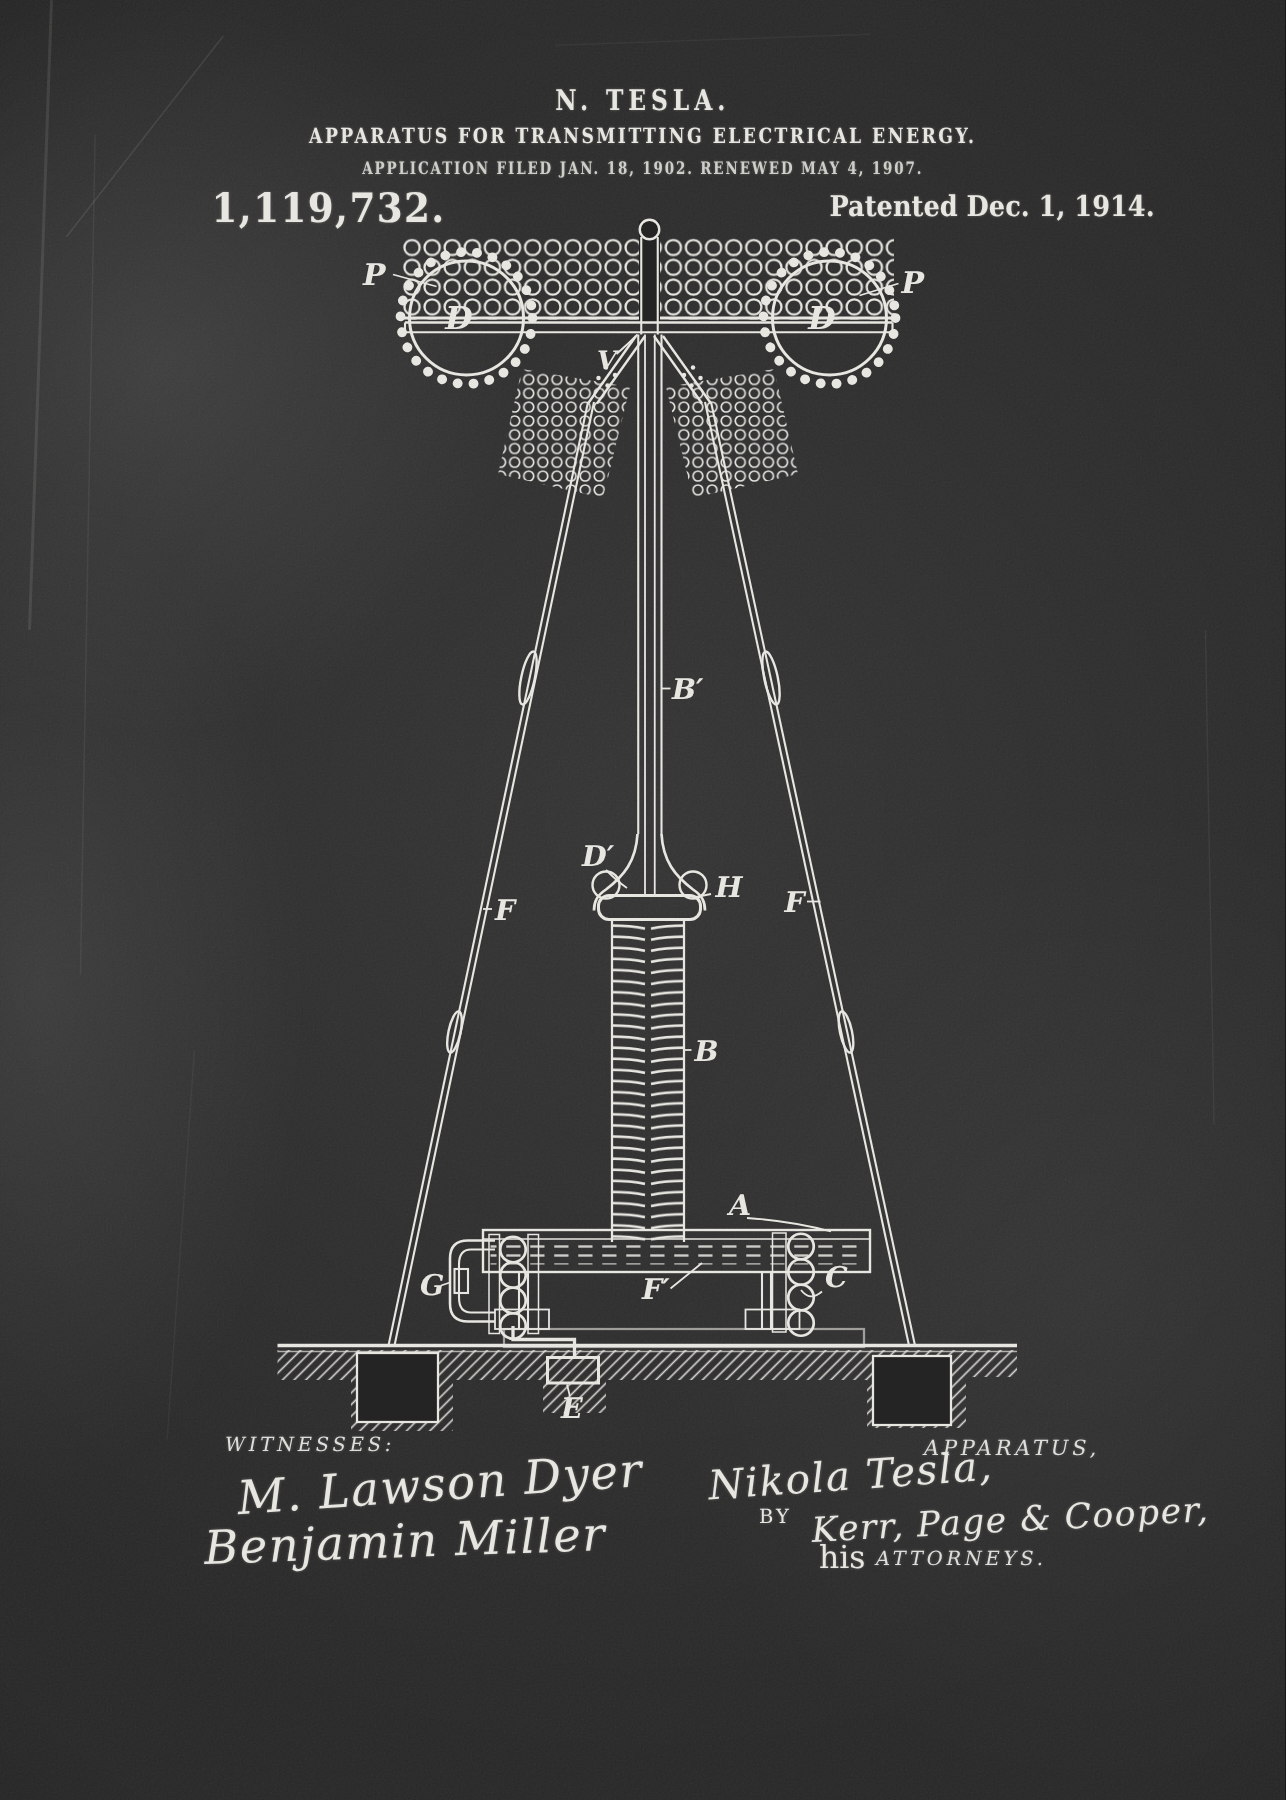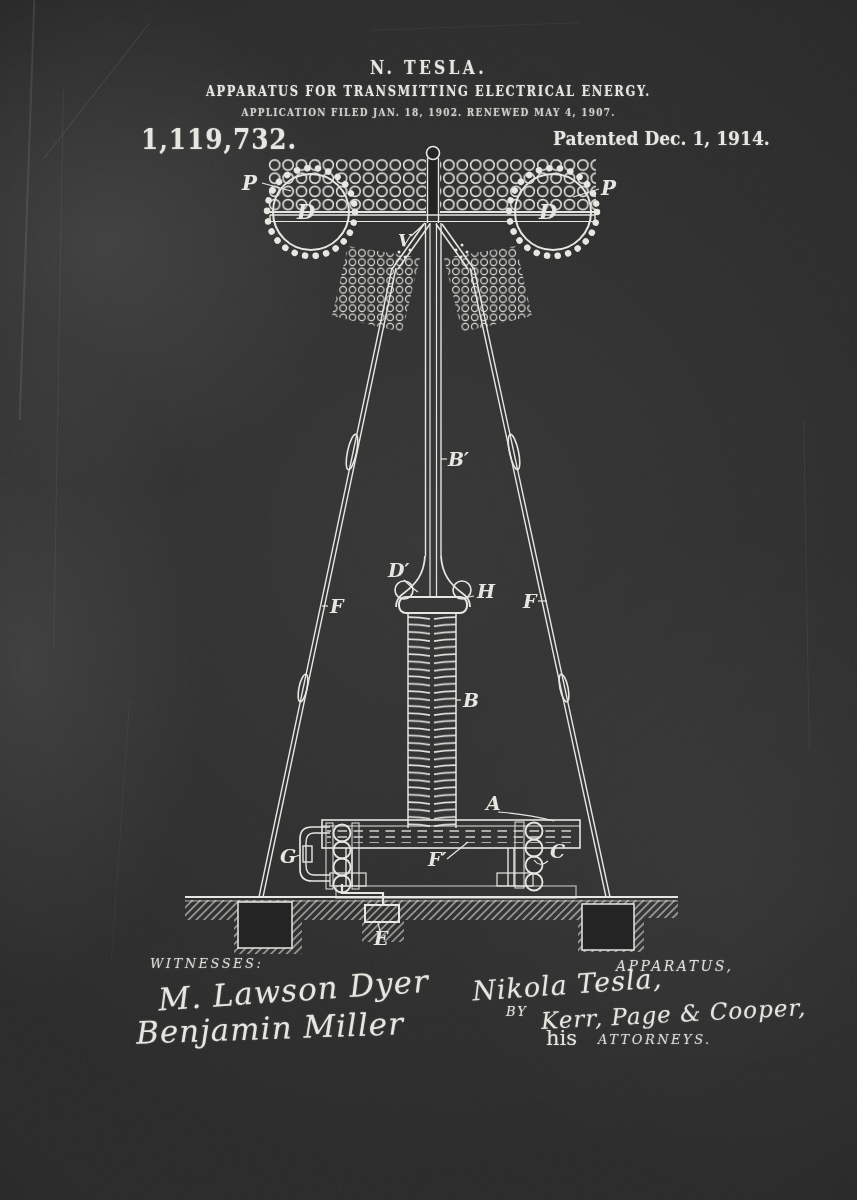--- a/index.html
+++ b/index.html
@@ -35,24 +35,24 @@
   .patent-date{left:553px;top:127px;font-size:19px;font-weight:bold;transform:scaleX(.90);transform-origin:left;}
 
   .small-caps{font-style:italic;font-size:13px;letter-spacing:2.5px;color:#dededa;text-align:right;}
   .script{font-style:italic;letter-spacing:1px;}
   .witnesses-heading{left:150px;top:956px;}
   .witness-1{left:158px;top:972px;font-size:31px;transform:rotate(-4deg);}
   .witness-2{left:136px;top:1010px;font-size:31px;transform:rotate(-2deg);}
   .inventor-heading{left:616px;top:958px;font-size:14px;}
   .inventor-sig{left:472px;top:969px;font-size:27px;transform:rotate(-4deg);}
   .by-row{left:506px;top:1001px;}
-  .by-prefix{font-style:italic;font-size:13px;letter-spacing:2px;vertical-align:6px;}
+  .by-prefix{font-size:13px;letter-spacing:2px;vertical-align:6px;}
   .attorney-firm{font-style:italic;font-size:23px;letter-spacing:1px;display:inline-block;transform:rotate(-3deg);margin-left:8px;}
   .his-word{left:546px;top:1026px;font-size:21px;}
-  .attorneys-heading{left:598px;top:1032px;}
+  .attorneys-heading{left:584px;top:1032px;}
 
   svg.drawing{position:absolute;left:0;top:0;pointer-events:none;}
   svg.drawing .stroke{stroke:#e7e6e1;fill:none;}
   svg.drawing text{font-family:"DejaVu Serif","Liberation Serif",serif;font-style:italic;font-weight:bold;fill:#e7e6e1;}
 </style>
 </head>
 <body>
 
 <div class="poster">
 

